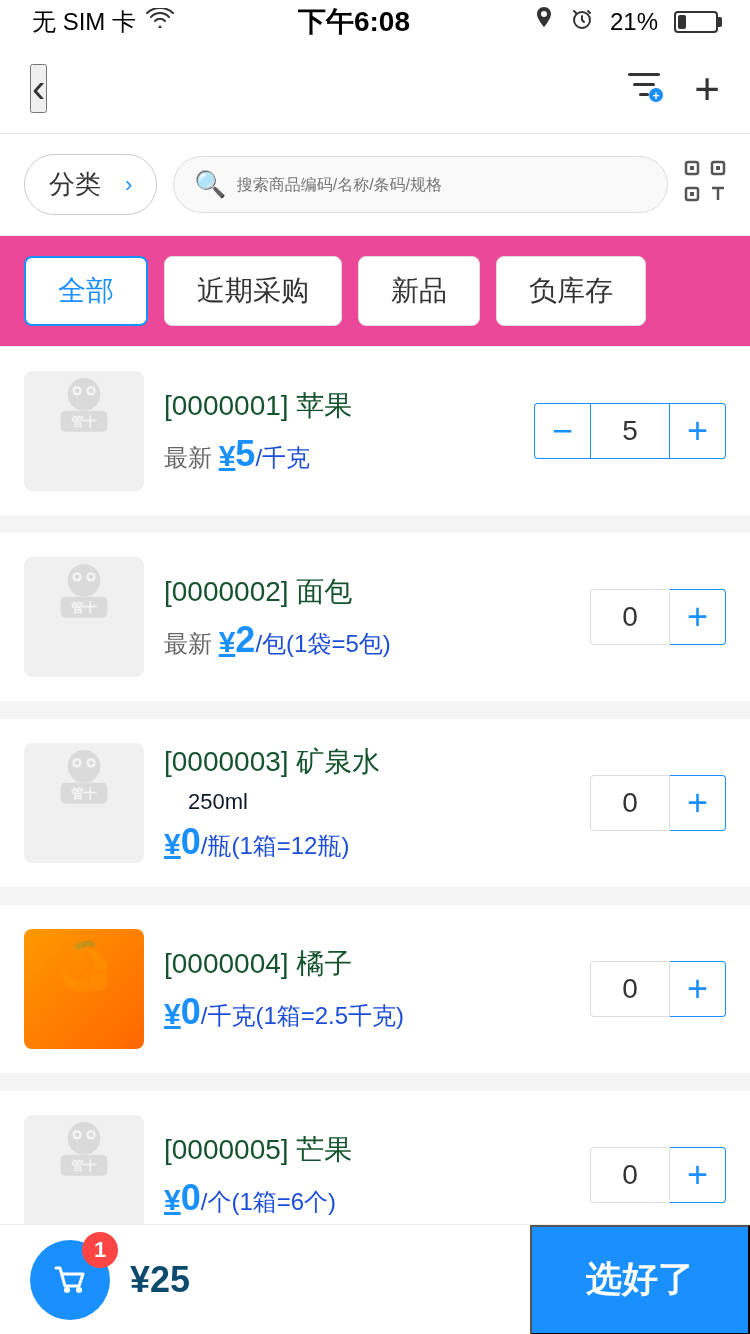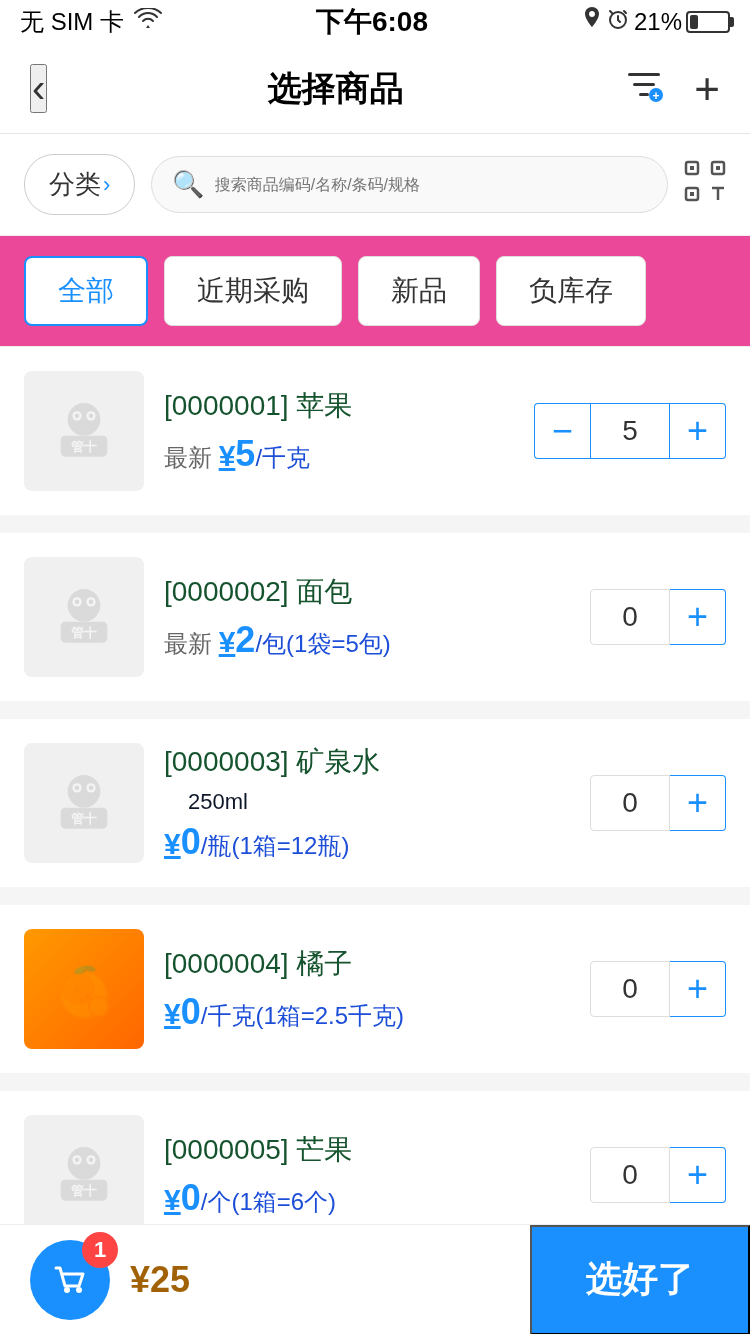--- a/index.html
+++ b/index.html
@@ -13,27 +13,27 @@
       font-size: 28px;
     }
 
     
     .status-bar {
       background: #fff;
       height: 44px;
       display: flex;
       align-items: center;
       justify-content: space-between;
-      padding: 0 20px;
+      padding: 0 32px;
       font-size: 24px;
       font-weight: 500;
     }
     .status-left { display: flex; align-items: center; gap: 10px; }
     .status-center { font-size: 28px; font-weight: 600; }
-    .status-right { display: flex; align-items: center; gap: 4px; font-size: 24px; }
+    .status-right { display: flex; align-items: center; gap: 16px; font-size: 24px; }
     .battery-icon {
       width: 44px; height: 22px;
       border: 2px solid #333;
       border-radius: 4px;
       position: relative;
       display: inline-flex;
       align-items: center;
       padding: 2px;
     }
     .battery-icon::after {
@@ -86,21 +86,21 @@
     }
     .category-btn {
       border: 1px solid #ccc;
       border-radius: 30px;
       padding: 12px 24px;
       font-size: 26px;
       color: #333;
       background: #fff;
       display: flex;
       align-items: center;
-      gap: 2px;
+      gap: 24px;
       white-space: nowrap;
     }
     .search-box {
       flex: 1;
       border: 1px solid #ddd;
       border-radius: 30px;
       padding: 12px 20px;
       display: flex;
       align-items: center;
       gap: 10px;
@@ -153,21 +153,21 @@
       display: flex;
       align-items: center;
       gap: 20px;
     }
     .product-thumb {
       width: 120px;
       height: 120px;
       background: #f0f0f0;
       border-radius: 8px;
       display: flex;
-      align-items: center;
+      align-items: flex-start;
       justify-content: center;
       overflow: hidden;
       flex-shrink: 0;
     }
     .product-thumb svg {
       width: 70px;
       height: 70px;
       opacity: 0.3;
     }
     .product-info {
@@ -325,21 +325,21 @@
       height: 36px;
       font-size: 22px;
       display: flex;
       align-items: center;
       justify-content: center;
       font-weight: 600;
     }
     .cart-total {
       font-size: 36px;
       font-weight: 700;
-      color: #a16207;
+      color: #0c4a6e;
     }
     .confirm-btn {
       width: 220px;
       height: 110px;
       background: #1a90ff;
       color: #fff;
       font-size: 36px;
       font-weight: 600;
       display: flex;
       align-items: center;
@@ -401,21 +401,20 @@
     </span>
     <span>21%</span>
     <div class="battery-icon">
       <div class="battery-fill"></div>
     </div>
   </div>
 </div>
 
 <div class="nav-bar">
   <button class="back-btn">‹</button>
-  <span class="nav-title">选择商品</span>
   <div class="nav-right">
     <span>
       <svg width="40" height="36" viewBox="0 0 40 36" fill="none">
         <rect x="4" y="6" width="32" height="3" rx="1.5" fill="#333"></rect>
         <rect x="9" y="16" width="22" height="3" rx="1.5" fill="#333"></rect>
         <rect x="15" y="26" width="10" height="3" rx="1.5" fill="#333"></rect>
         <circle cx="32" cy="28" r="7" fill="#1a90ff"></circle>
         <text x="32" y="33" text-anchor="middle" fill="white" font-size="12" font-weight="bold">+</text>
       </svg>
     </span>

